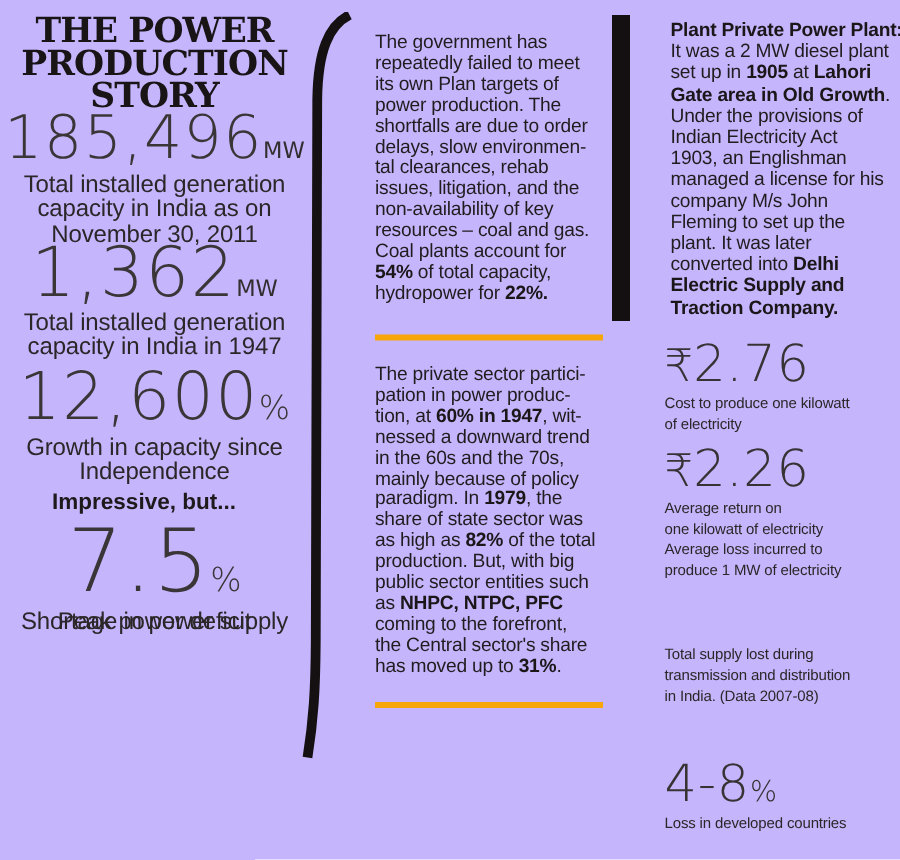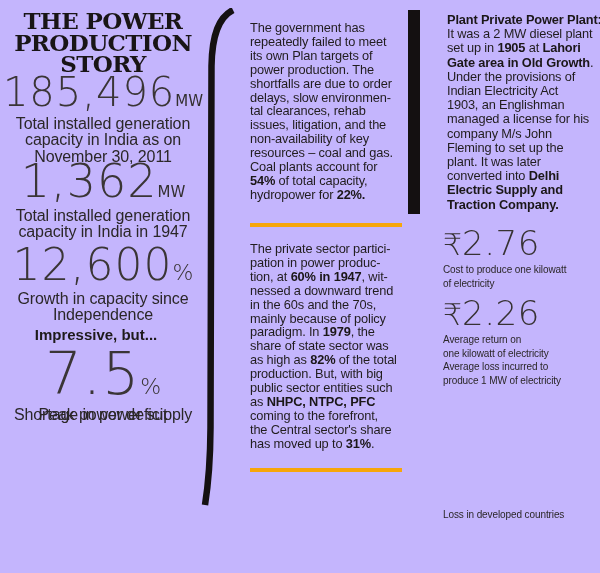--- a/index.html
+++ b/index.html
@@ -153,19 +153,23 @@
     <div class="cap">Average return on
 one kilowatt of electricity</div>
   </div>
 
   <div class="stat-right" id="rs3">
     <div class="cap">Average loss incurred to
 produce 1 MW of electricity</div>
   </div>
 
   <div class="stat-right" id="rs4">
+    <div class="cap">Total supply lost during
+transmission and distribution
+in India. (Data 2007-08)</div>
   </div>
 
   <div class="stat-right" id="rs5">
+    <div class="num"><span></span><span class="val">4-8</span><span class="suffix-pct">%</span></div>
     <div class="cap">Loss in developed countries</div>
   </div>
 
 </div>
 
 </body></html>

